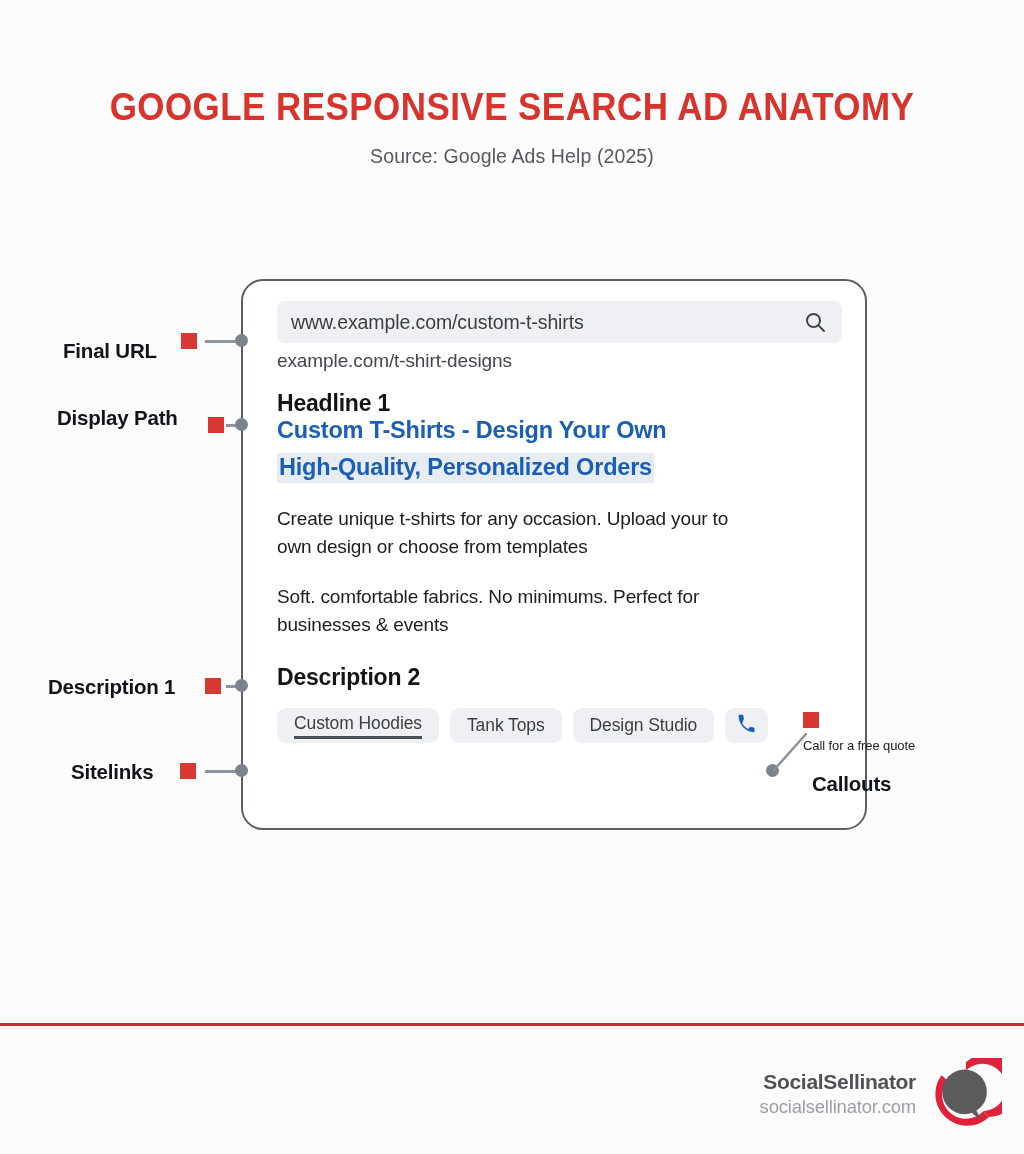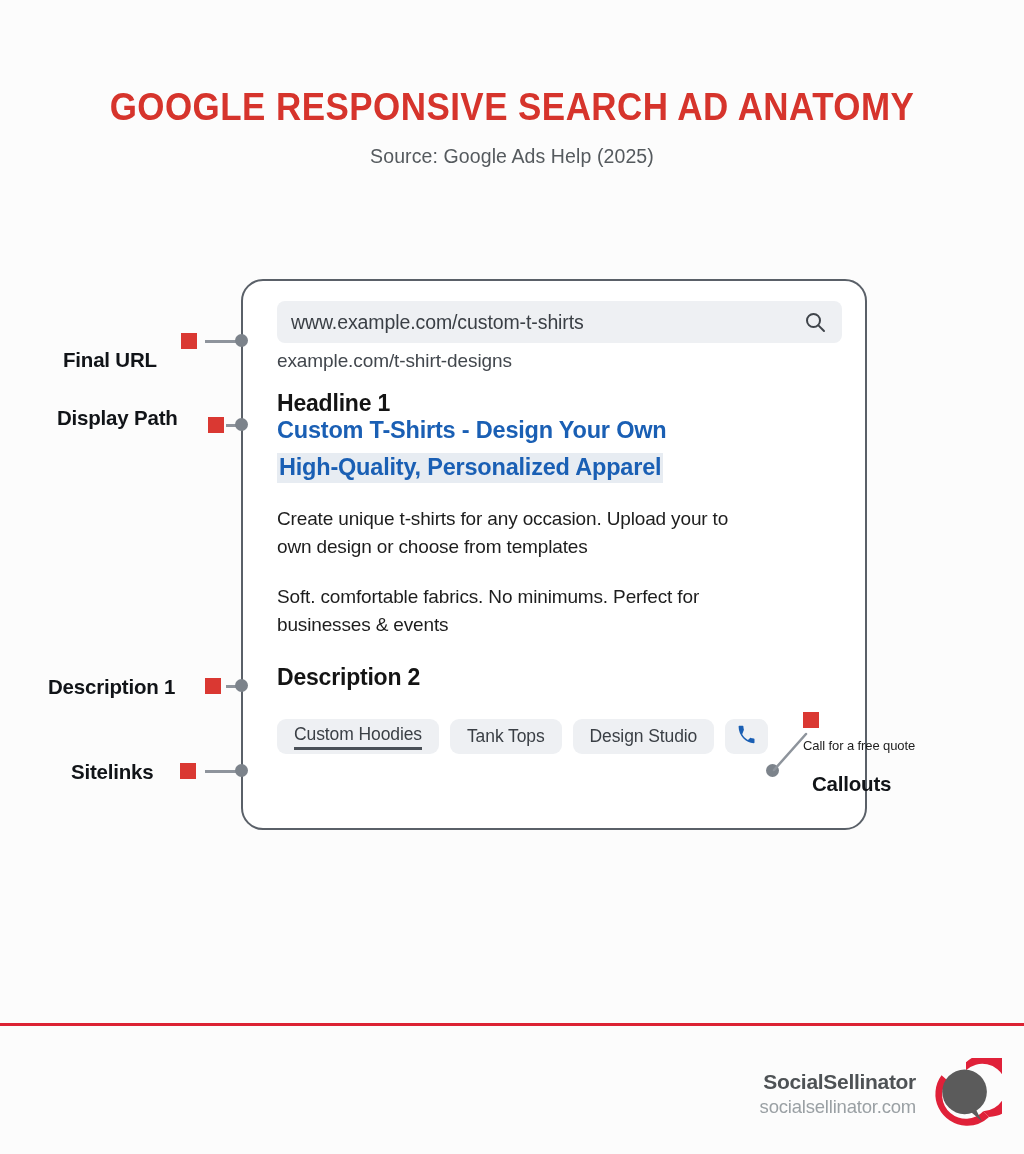--- a/index.html
+++ b/index.html
@@ -128,21 +128,21 @@
   #desc2-label {
     margin-top: 25px;
     font-size: 23px;
     font-weight: bold;
     color: #141414;
     letter-spacing: -0.2px;
   }
 
   
   #sitelinks {
-    margin-top: 28px;
+    margin-top: 17px;
     display: flex;
     gap: 11px;
     align-items: center;
   }
   .chip {
     background: #eef0f3;
     border-radius: 9px;
     height: 35px;
     display: flex;
     align-items: center;
@@ -263,21 +263,21 @@
 
     <div id="display-path">example.com/t-shirt-designs</div>
 
     <div class="hl-label">Headline 1</div>
 
     <div>
       <span class="hl-blue">Custom T-Shirts - Design Your Own</span>
     </div>
 
     <div>
-      <span class="hl-blue highlight">High-Quality, Personalized Apparel</span>
+      <span class="hl-blue highlight">High-Quality, Personalized Orders</span>
     </div>
 
 
     <div class="desc">Create unique t-shirts for any occasion. Upload your to own design or choose from templates</div>
     <div class="desc">Soft. comfortable fabrics. No minimums. Perfect for businesses &amp; events</div>
 
     <div id="desc2-label">Description 2</div>
 
     <div id="sitelinks">
       <div class="chip underlined">
@@ -292,21 +292,21 @@
       <div class="chip icon-chip">
         <span>
           <svg width="19" height="19" viewBox="0 0 24 24" fill="#1a5fb4">
             <path d="M6.6 10.8c1.6 3.1 4.1 5.6 7.2 7.2l2.4-2.4c.3-.3.7-.4 1.1-.3 1.2.4 2.5.6 3.8.6.6 0 1 .4 1 1V21c0 .6-.4 1-1 1C11.4 22 2 12.6 2 1c0-.6.4-1 1-1h4.1c.6 0 1 .4 1 1 0 1.3.2 2.6.6 3.8.1.4 0 .8-.3 1.1L6.6 10.8z" transform="translate(0 1)"></path>
           </svg>
         </span>
       </div>
     </div>
   </div>
 
-  <div class="lbl" style="left:63px; top:348px;">Final URL</div>
+  <div class="lbl" style="left:63px; top:339px;">Final URL</div>
   <div class="red-sq" style="left:181px; top:333px;"></div>
   <div class="conn-line" style="left:205px; top:340px; width:36px;"></div>
   <div class="conn-dot" style="left:235px; top:334px;"></div>
 
   <div class="lbl" style="left:57px; top:406px;">Display Path</div>
   <div class="red-sq" style="left:208px; top:417px;"></div>
   <div class="conn-line" style="left:226px; top:424px; width:15px;"></div>
   <div class="conn-dot" style="left:235px; top:418px;"></div>
 
   <div class="lbl" style="left:48px; top:675px;">Description 1</div>

